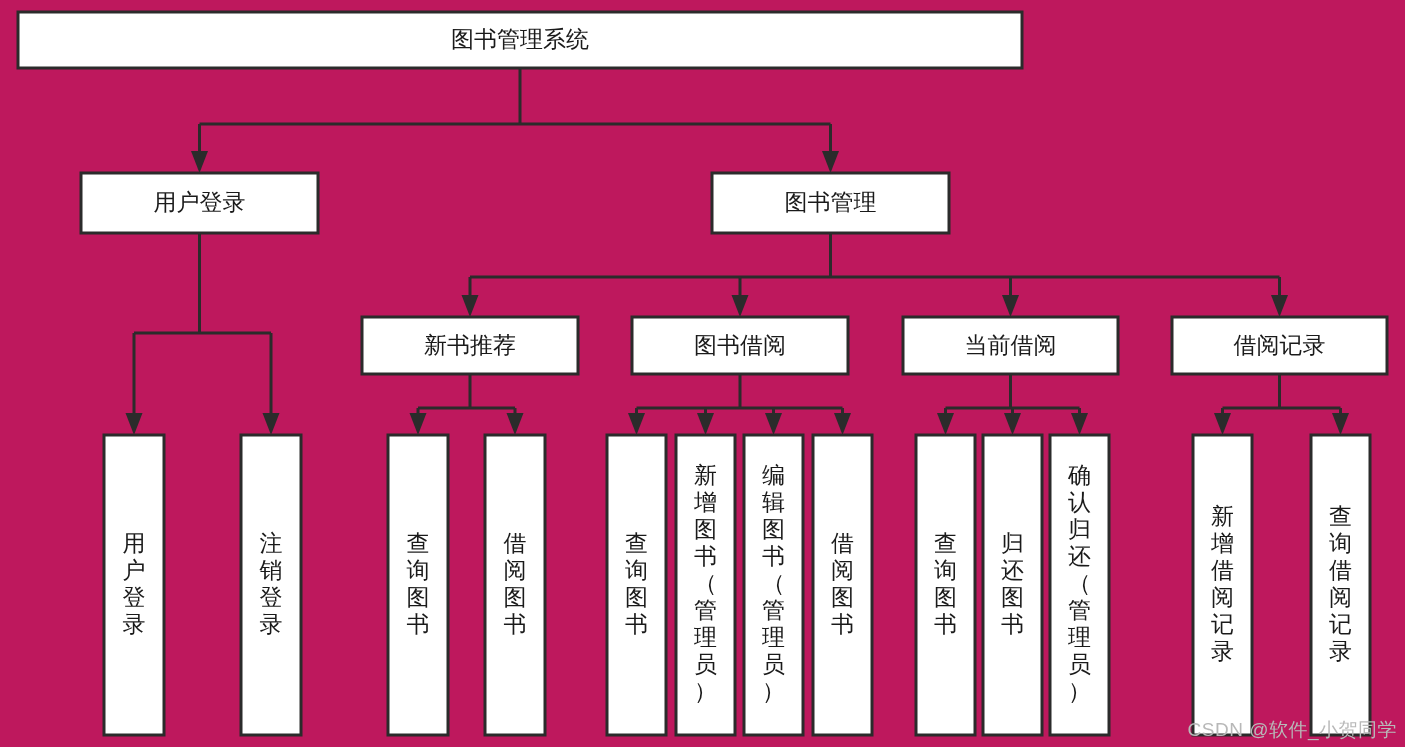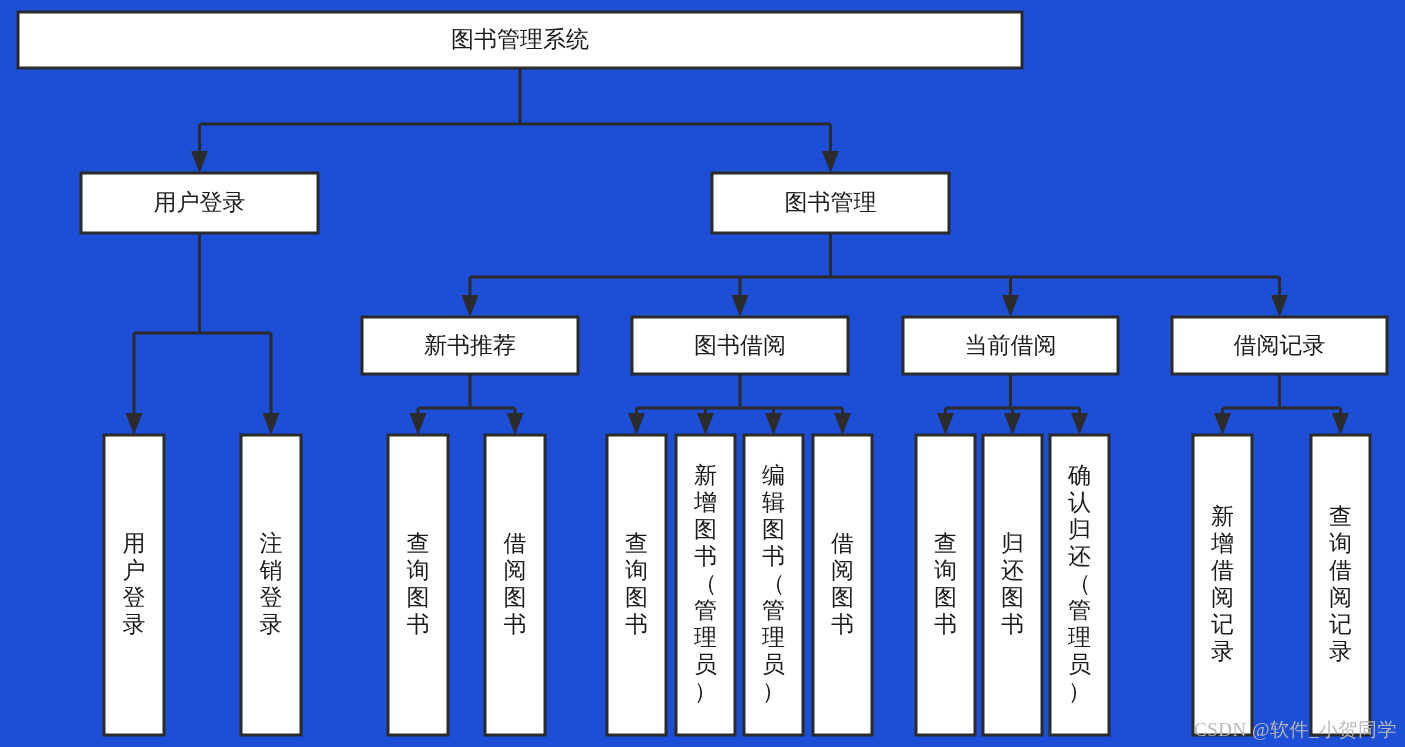--- a/index.html
+++ b/index.html
@@ -8,21 +8,21 @@
     padding: 0;
     background: #ffffff;
   }
   body {
     font-family: "Liberation Sans", "DejaVu Sans", sans-serif;
   }
   #diagram-root {
     position: relative;
     width: 1405px;
     height: 747px;
-    background: #1d4ed8;
+    background: #be185d;
     overflow: hidden;
   }
   svg.diagram-canvas {
     position: absolute;
     left: 0;
     top: 0;
     width: 1405px;
     height: 747px;
     display: block;
   }
@@ -52,21 +52,21 @@
   .node-label-v {
     font-family: "Liberation Sans", "DejaVu Sans", sans-serif;
     font-size: 23px;
     fill: #1a1a1a;
     white-space: pre;
   }
   .watermark-text {
     position: absolute;
     right: 8px;
     bottom: 4px;
-    font-family: Liberation Serif, serif;
+    font-family: Liberation Sans, sans-serif;
     font-size: 19px;
     color: #b8b8b8;
     letter-spacing: 0.5px;
     user-select: none;
     pointer-events: none;
   }
 </style>
 </head>
 <body>
 

